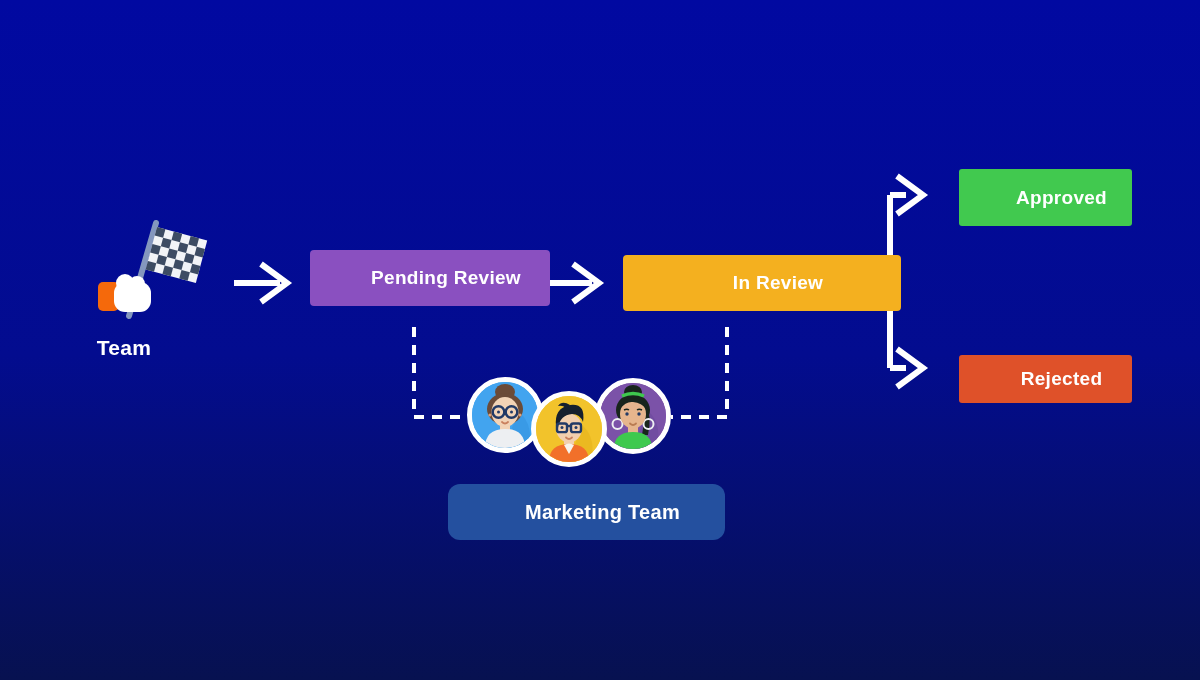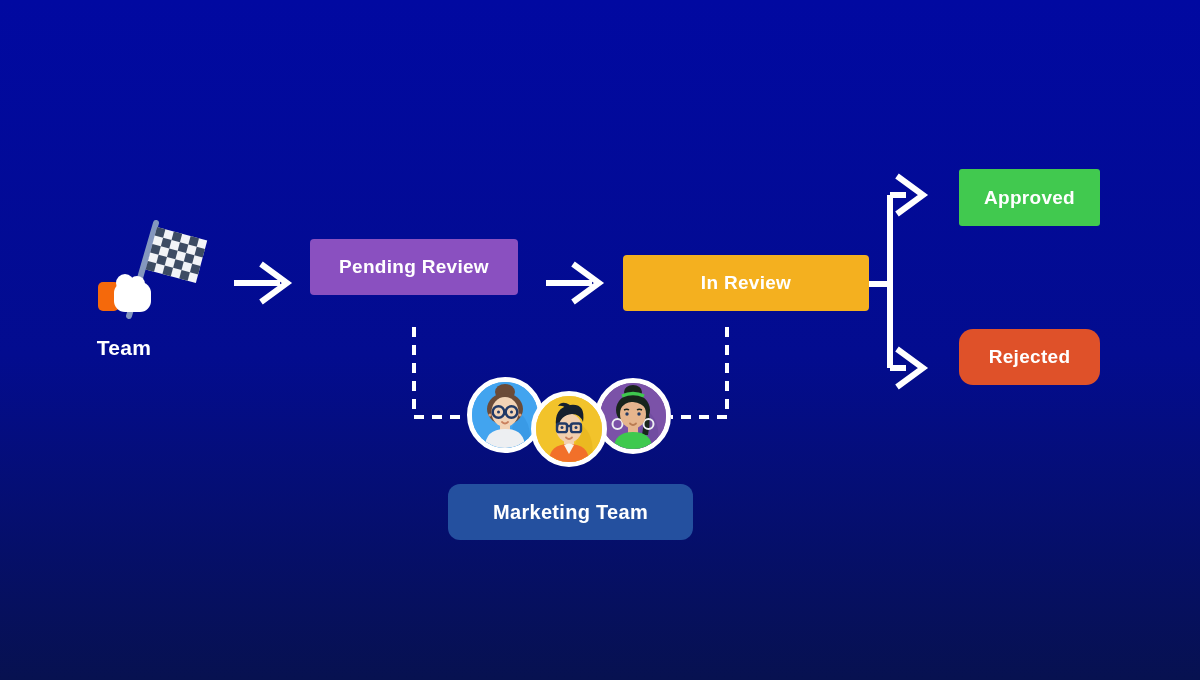--- a/index.html
+++ b/index.html
@@ -12,25 +12,26 @@
     width:1200px;height:680px;
     overflow:hidden;
     background:linear-gradient(180deg,#0109A1 0%,#030C8F 52%,#071150 100%);
   }
   .overlay{position:absolute;left:0;top:0;width:1200px;height:680px;pointer-events:none;}
   .node{
     position:absolute;
     display:flex;align-items:center;justify-content:center;
     color:#ffffff;font-weight:bold;font-size:19px;letter-spacing:.3px;
     border-radius:4px;
+    padding-left:32px;
   }
-  .node-pending{left:310px;top:239px;width:208px;height:56px;}
+  .node-pending{left:310px;top:250px;width:208px;height:56px;}
   .node-inreview{left:623px;top:255px;width:246px;height:56px;}
   .node-approved{left:959px;top:169px;width:141px;height:57px;border-radius:3px;}
-  .node-rejected{left:959px;top:329px;width:141px;height:56px;border-radius:14px;}
+  .node-rejected{left:959px;top:355px;width:141px;height:48px;border-radius:3px;}
   .node-team{left:448px;top:484px;width:245px;height:56px;border-radius:12px;font-size:20px;}
   .start-label{
     position:absolute;left:89px;top:336px;width:70px;
     text-align:center;color:#ffffff;font-weight:bold;font-size:21px;letter-spacing:.3px;
   }
   .start-icon{position:absolute;left:90px;top:210px;width:130px;height:115px;}
   .avatar{
     position:absolute;width:66px;height:66px;border:5px solid #ffffff;
     border-radius:50%;overflow:hidden;background:#ccc;
   }

